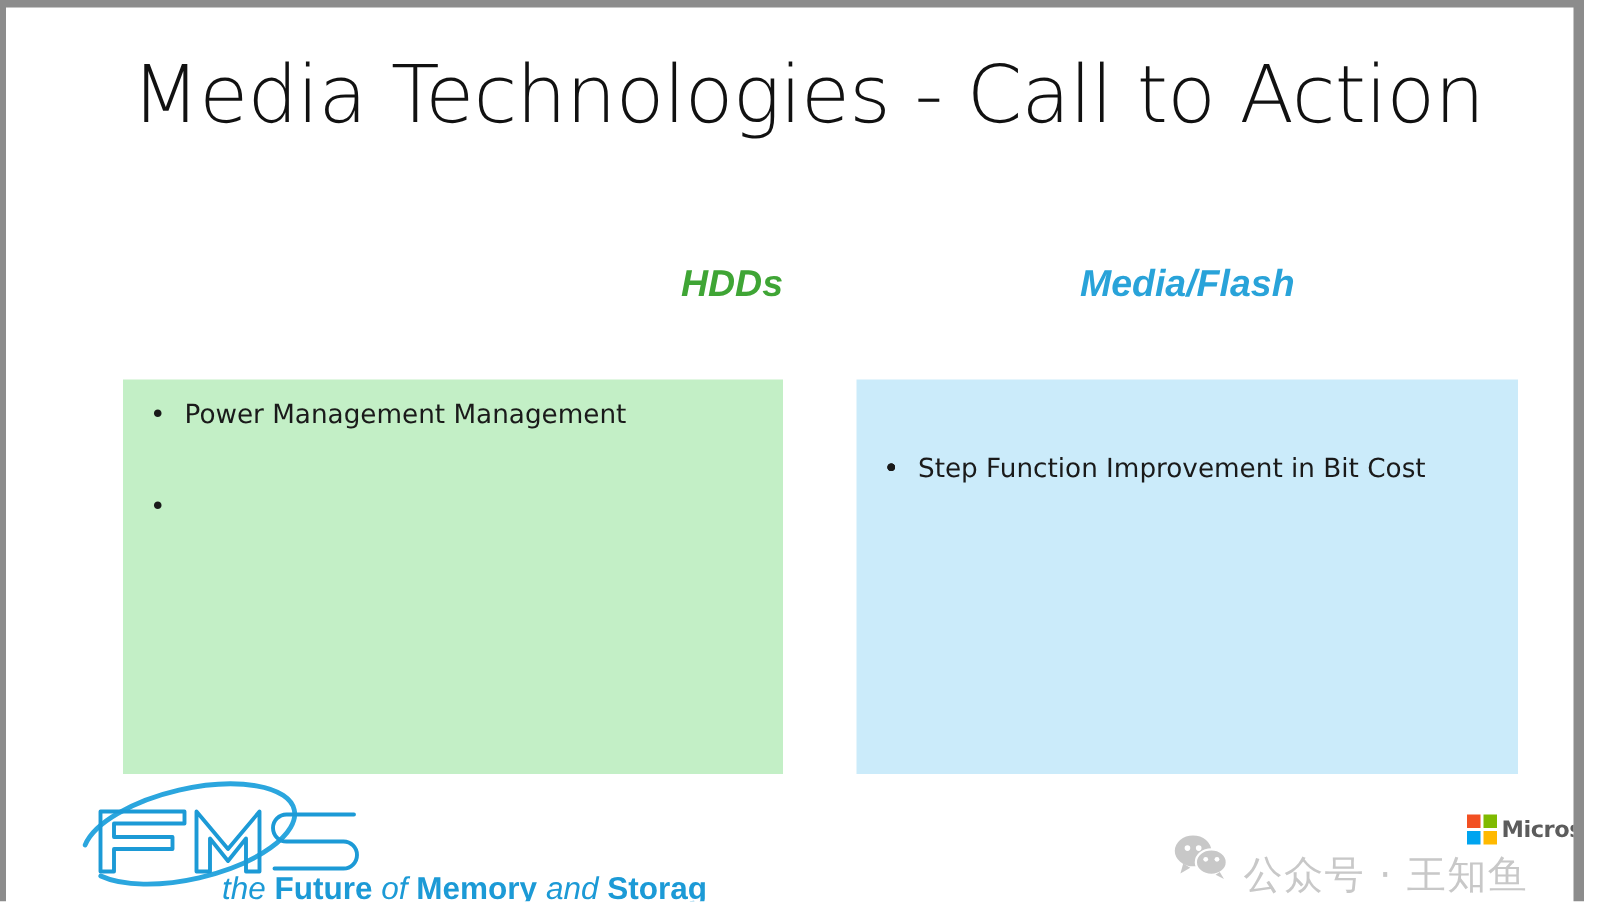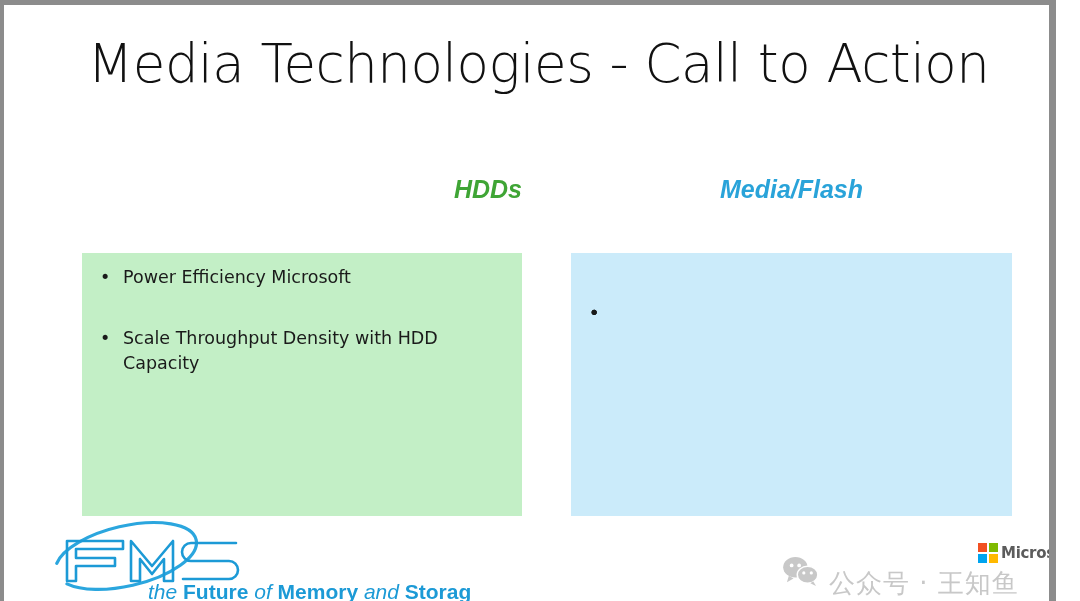--- a/index.html
+++ b/index.html
@@ -171,39 +171,39 @@
   <div class="slide-title">Media Technologies - Call to Action</div>
 
   <div class="col-header col-header-left" style="color: rgb(63, 165, 53);">HDDs</div>
 
   <div class="col-header col-header-right" style="color: rgb(41, 163, 217);">Media/Flash</div>
 
   <div class="content-box box-left" style="background: rgb(195, 239, 198);">
     <ul class="bullet-list">
       <li class="bullet-item">
         <span class="bullet-dot">•</span>
-        <span>Power Efficiency Microsoft</span>
-      </li>
-      <li class="bullet-item">
-        <span class="bullet-dot">•</span>
-        <span>Scale Throughput Density with HDD Capacity</span>
+        <span>Power Management Management</span>
+      </li>
+      <li class="bullet-item">
+        <span class="bullet-dot">•</span>
       </li>
     </ul>
   </div>
 
   <div class="content-box box-right" style="background: rgb(203, 235, 250);">
     <ul class="bullet-list">
       <li class="bullet-item">
         <span class="bullet-dot">•</span>
       </li>
       <li class="bullet-item">
         <span class="bullet-dot">•</span>
       </li>
       <li class="bullet-item">
         <span class="bullet-dot">•</span>
+        <span>Step Function Improvement in Bit Cost</span>
       </li>
     </ul>
   </div>
 
   <div class="fms-logo">
     <svg width="420" height="87" viewBox="0 0 420 87" xmlns="http://www.w3.org/2000/svg">
 
       <ellipse cx="75" cy="37" rx="72" ry="30" transform="rotate(-13 75 37)" fill="none" stroke="#2BA6DE" stroke-width="3.2" stroke-dasharray="150 26 160 26" stroke-linecap="round"></ellipse>
 
       <path d="M16 22 H72 V30 H25 V39 H64 V47 H25 V62 H16 Z" fill="none" stroke="#1C9AD6" stroke-width="2.6" stroke-linejoin="round"></path>

